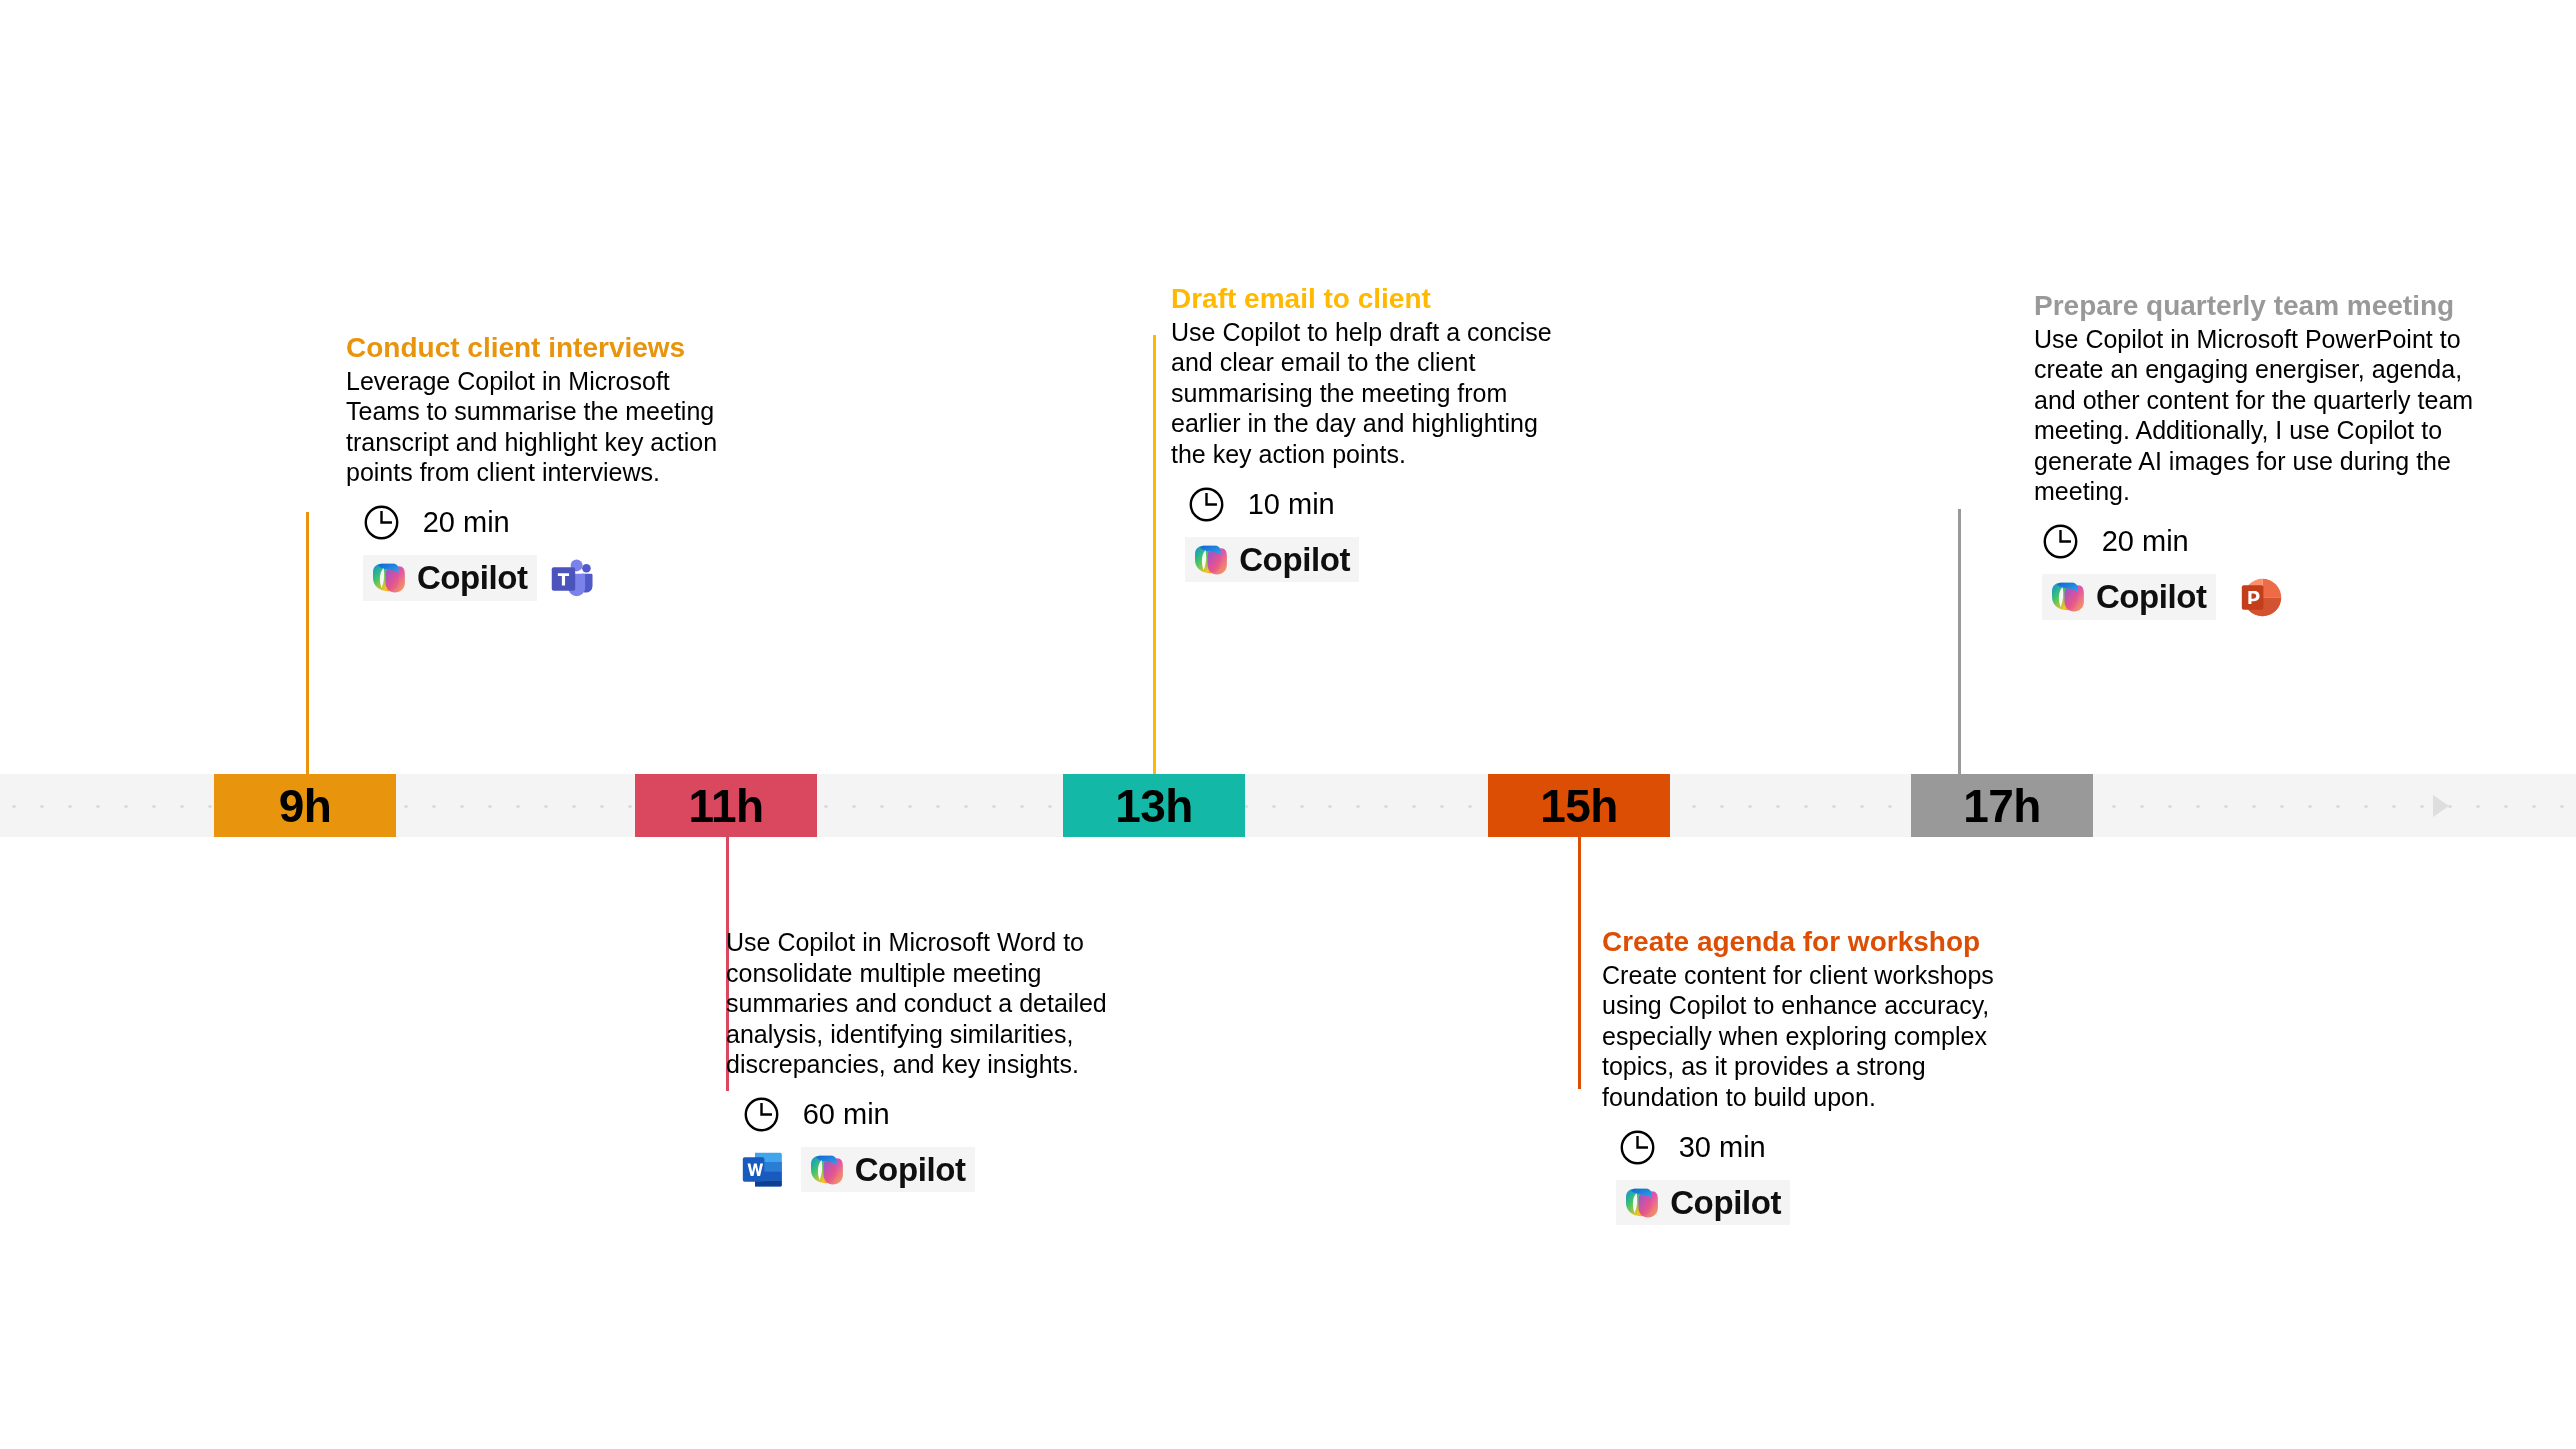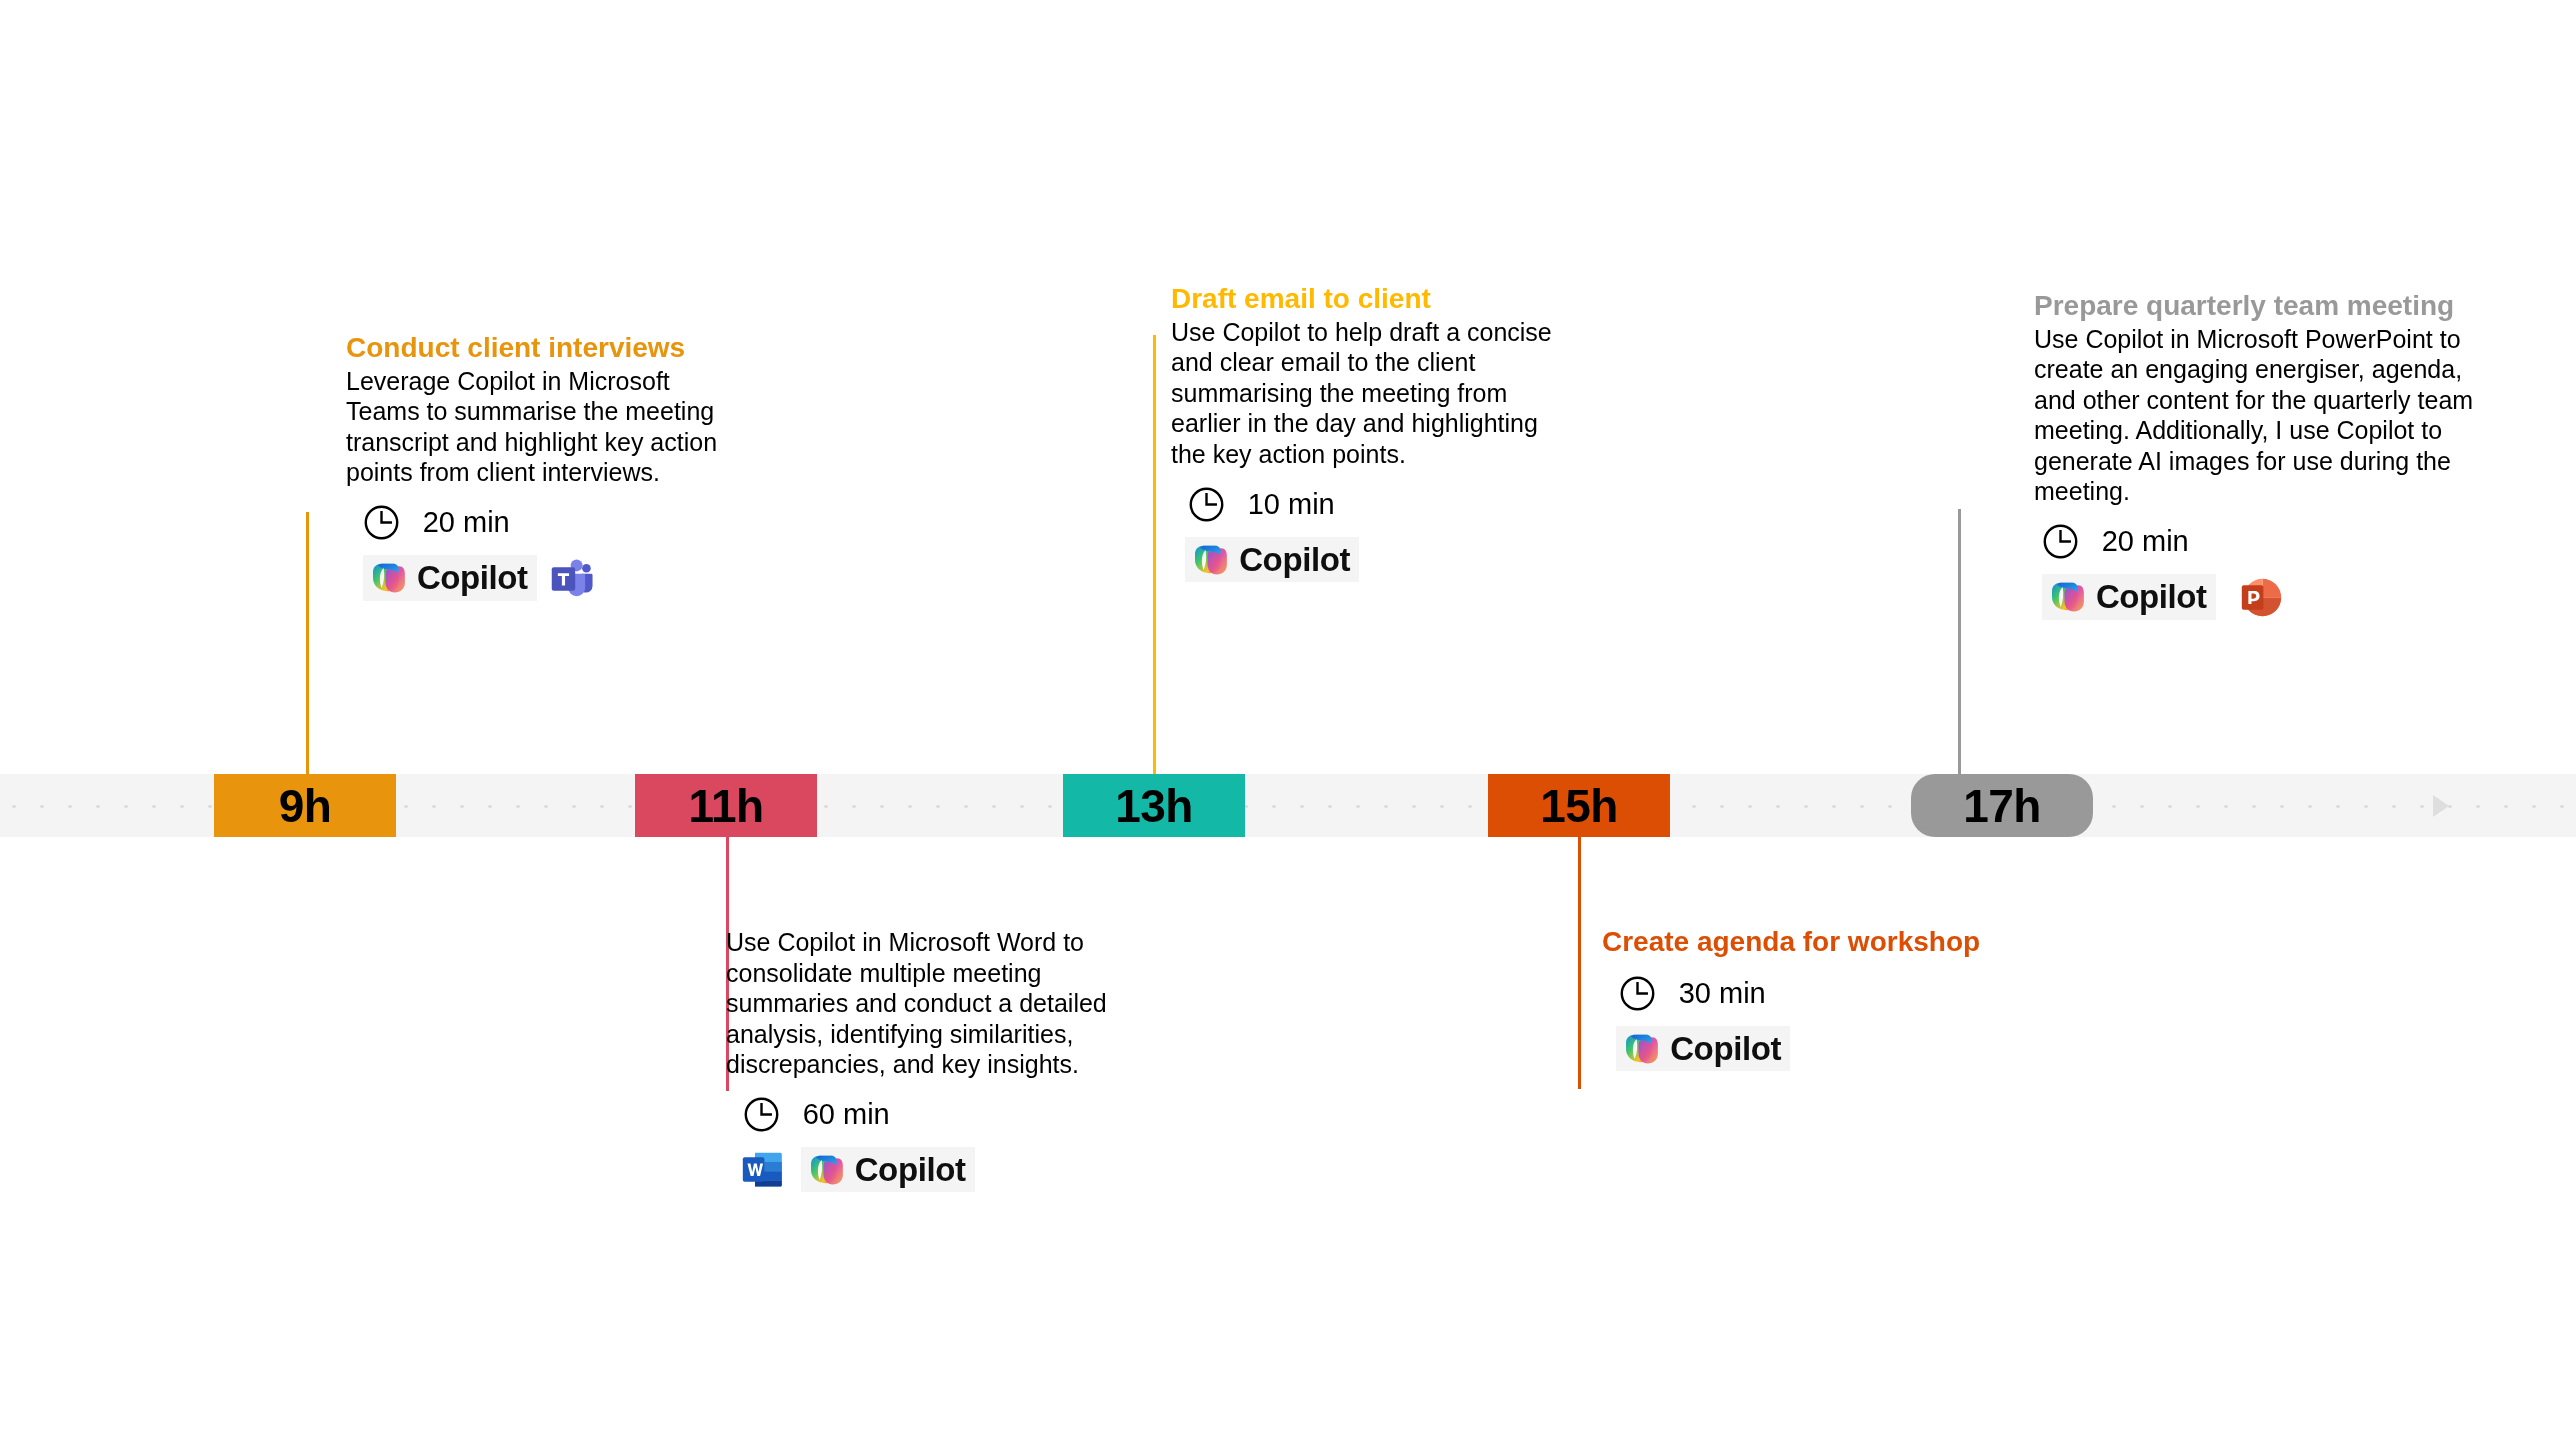--- a/index.html
+++ b/index.html
@@ -103,21 +103,21 @@
     </div>
   <div class="hour-block" style="left: 635px; background: rgb(217, 72, 95);">
       <span>11h</span>
     </div>
   <div class="hour-block" style="left: 1063px; background: #14b8a6;">
       <span>13h</span>
     </div>
   <div class="hour-block" style="left: 1488px; background: rgb(220, 78, 4);">
       <span>15h</span>
     </div>
-  <div class="hour-block" style="left: 1911px; background: rgb(153, 153, 153); border-radius: 24px;">
+  <div class="hour-block" style="left: 1911px; background: rgb(153, 153, 153);">
       <span>17h</span>
     </div>
 
   <div class="card" style="left:346px; top:332px; width:399px;">
     <div class="card-title" style="color: rgb(232, 148, 12);">Conduct client interviews</div>
     <div class="card-body">Leverage Copilot in Microsoft Teams to summarise the meeting transcript and highlight key action points from client interviews.</div>
     <div class="duration">
       <svg class="clock-icon" viewBox="0 0 40 40">
         <circle cx="20" cy="20" r="17" fill="none" stroke="#000" stroke-width="2.6"></circle>
         <path d="M20 9 V20 H30" fill="none" stroke="#000" stroke-width="2.6" stroke-linecap="square"></path>
@@ -244,20 +244,21 @@
           <path d="M22 9 L40 9 C46 9 49 13 49 18 L49 24 C44 20 36 18 30 18 C25 18 20 16 16 12 C18 10 20 9 22 9 Z" fill="url(#cg3c)"></path>
           <path d="M25 16 C27 26 26 38 22 48 C20 44 19 38 19 33 C19 26 21 20 25 16 Z" fill="#ffffff" opacity=".92"></path>
         </svg>
         <span class="copilot-word">Copilot</span>
       </span>
     </div>
   </div>
 
   <div class="card" style="left:1602px; top:926px; width:425px;">
     <div class="card-title" style="color: rgb(220, 78, 4);">Create agenda for workshop</div>
+    <div class="card-body">Create content for client workshops using Copilot to enhance accuracy, especially when exploring complex topics, as it provides a strong foundation to build upon.</div>
     <div class="duration">
       <svg class="clock-icon" viewBox="0 0 40 40">
         <circle cx="20" cy="20" r="17" fill="none" stroke="#000" stroke-width="2.6"></circle>
         <path d="M20 9 V20 H30" fill="none" stroke="#000" stroke-width="2.6" stroke-linecap="square"></path>
       </svg>
       <span class="duration-text">30 min</span>
     </div>
     <div class="apps" style="margin-left:14px;">
       <span class="copilot-lockup">
         <svg class="copilot-mark" viewBox="0 0 64 64">

